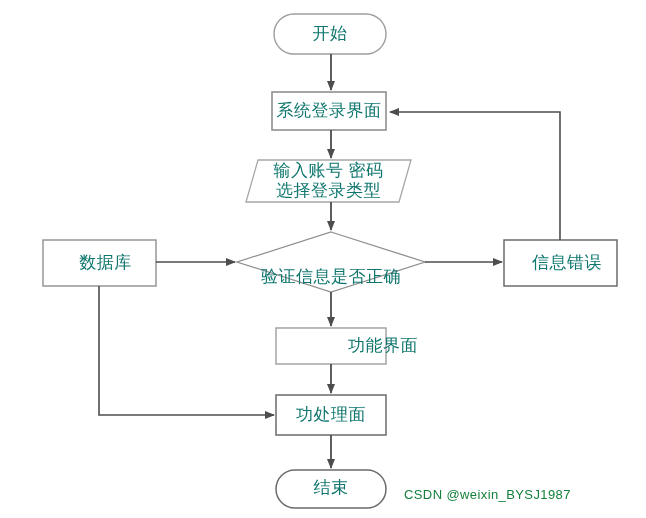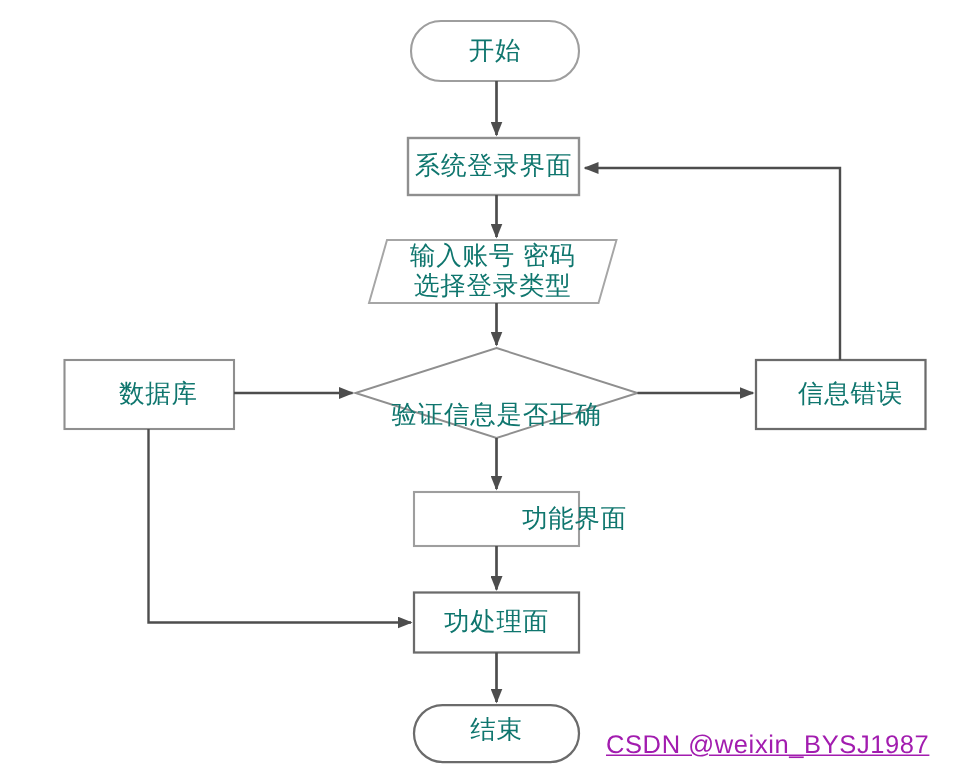--- a/index.html
+++ b/index.html
@@ -32,25 +32,24 @@
     text-align: right;
     color: #0f766e;
     font-size: 17px;
     line-height: 20px;
     letter-spacing: 0.5px;
     white-space: nowrap;
     pointer-events: none;
   }
   .watermark {
     position: absolute;
-    color: #a21caf;
-    font-size: 17px;
+    color: #15803d;
+    font-size: 13px;
     letter-spacing: 0.4px;
     white-space: nowrap;
-    text-decoration: underline;
   }
 </style>
 </head>
 <body>
 
 <div id="canvas">
 
   <svg id="flow-svg" viewBox="0 0 646 518" xmlns="http://www.w3.org/2000/svg">
     <defs>
       <marker id="arrow" markerWidth="10" markerHeight="8" refX="9" refY="4" orient="auto" markerUnits="userSpaceOnUse">

